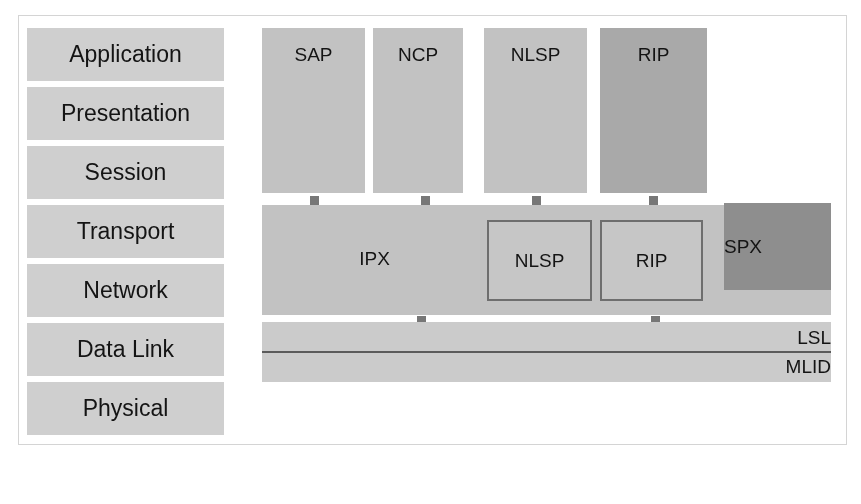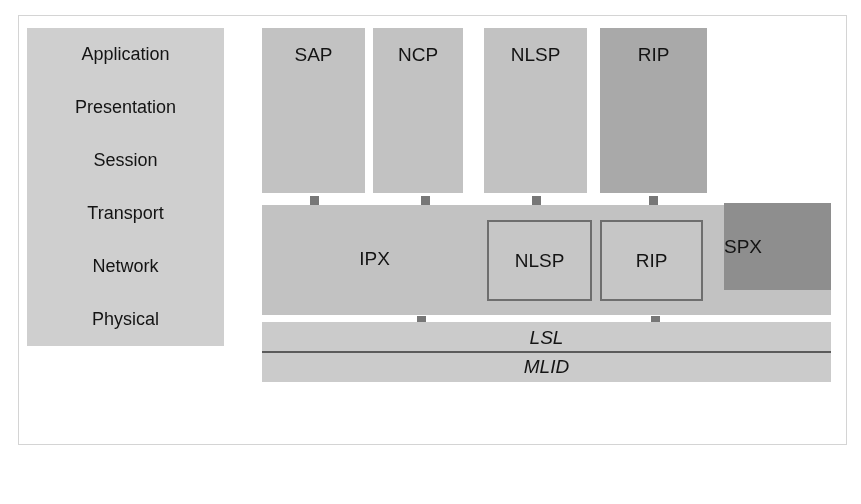--- a/index.html
+++ b/index.html
@@ -20,22 +20,23 @@
     border:1px solid #d4d4d4;
     background:#ffffff;
     box-sizing:border-box;
   }
 
   
   .osi-col{position:absolute;left:27px;top:28px;width:197px;}
   .osi-box{
     width:197px;height:53px;
     background:#cfcfcf;
+    margin-bottom:6px;
     display:flex;align-items:center;justify-content:center;
-    font-size:18px;color:#141414;
+    font-size:23px;color:#141414;
     box-sizing:border-box;
   }
 
   
   .proto{position:absolute;left:0;top:0;}
 
   .top-box{
     position:absolute;
     top:28px;height:165px;
     background:#c2c2c2;
@@ -95,22 +96,22 @@
   }
   .lsl-rule{
     position:absolute;
     left:262px;top:351px;
     width:569px;height:2px;
     background:#5b5b5b;
   }
   .band-label{
     position:absolute;
     width:569px;left:262px;
-    text-align:center;
-    font-size:19px;color:#141414;font-style:italic;
+    text-align:right;
+    font-size:19px;color:#141414;
   }
   .lsl-label{top:327px;}
   .mlid-label{top:356px;}
 
   
   .caption{
     position:absolute;
     left:0;top:463px;
     width:861px;
     text-align:center;
@@ -137,20 +138,23 @@
     <div class="osi-box">
       <span>Session</span>
     </div>
     <div class="osi-box">
       <span>Transport</span>
     </div>
     <div class="osi-box">
       <span>Network</span>
     </div>
     <div class="osi-box">
+      <span>Data Link</span>
+    </div>
+    <div class="osi-box">
       <span>Physical</span>
     </div>
   </div>
 
   <div class="proto">
 
     <div class="top-box" style="left:262px;width:103px;">
       <span>SAP</span>
     </div>
     <div class="top-box" style="left:373px;width:90px;">

